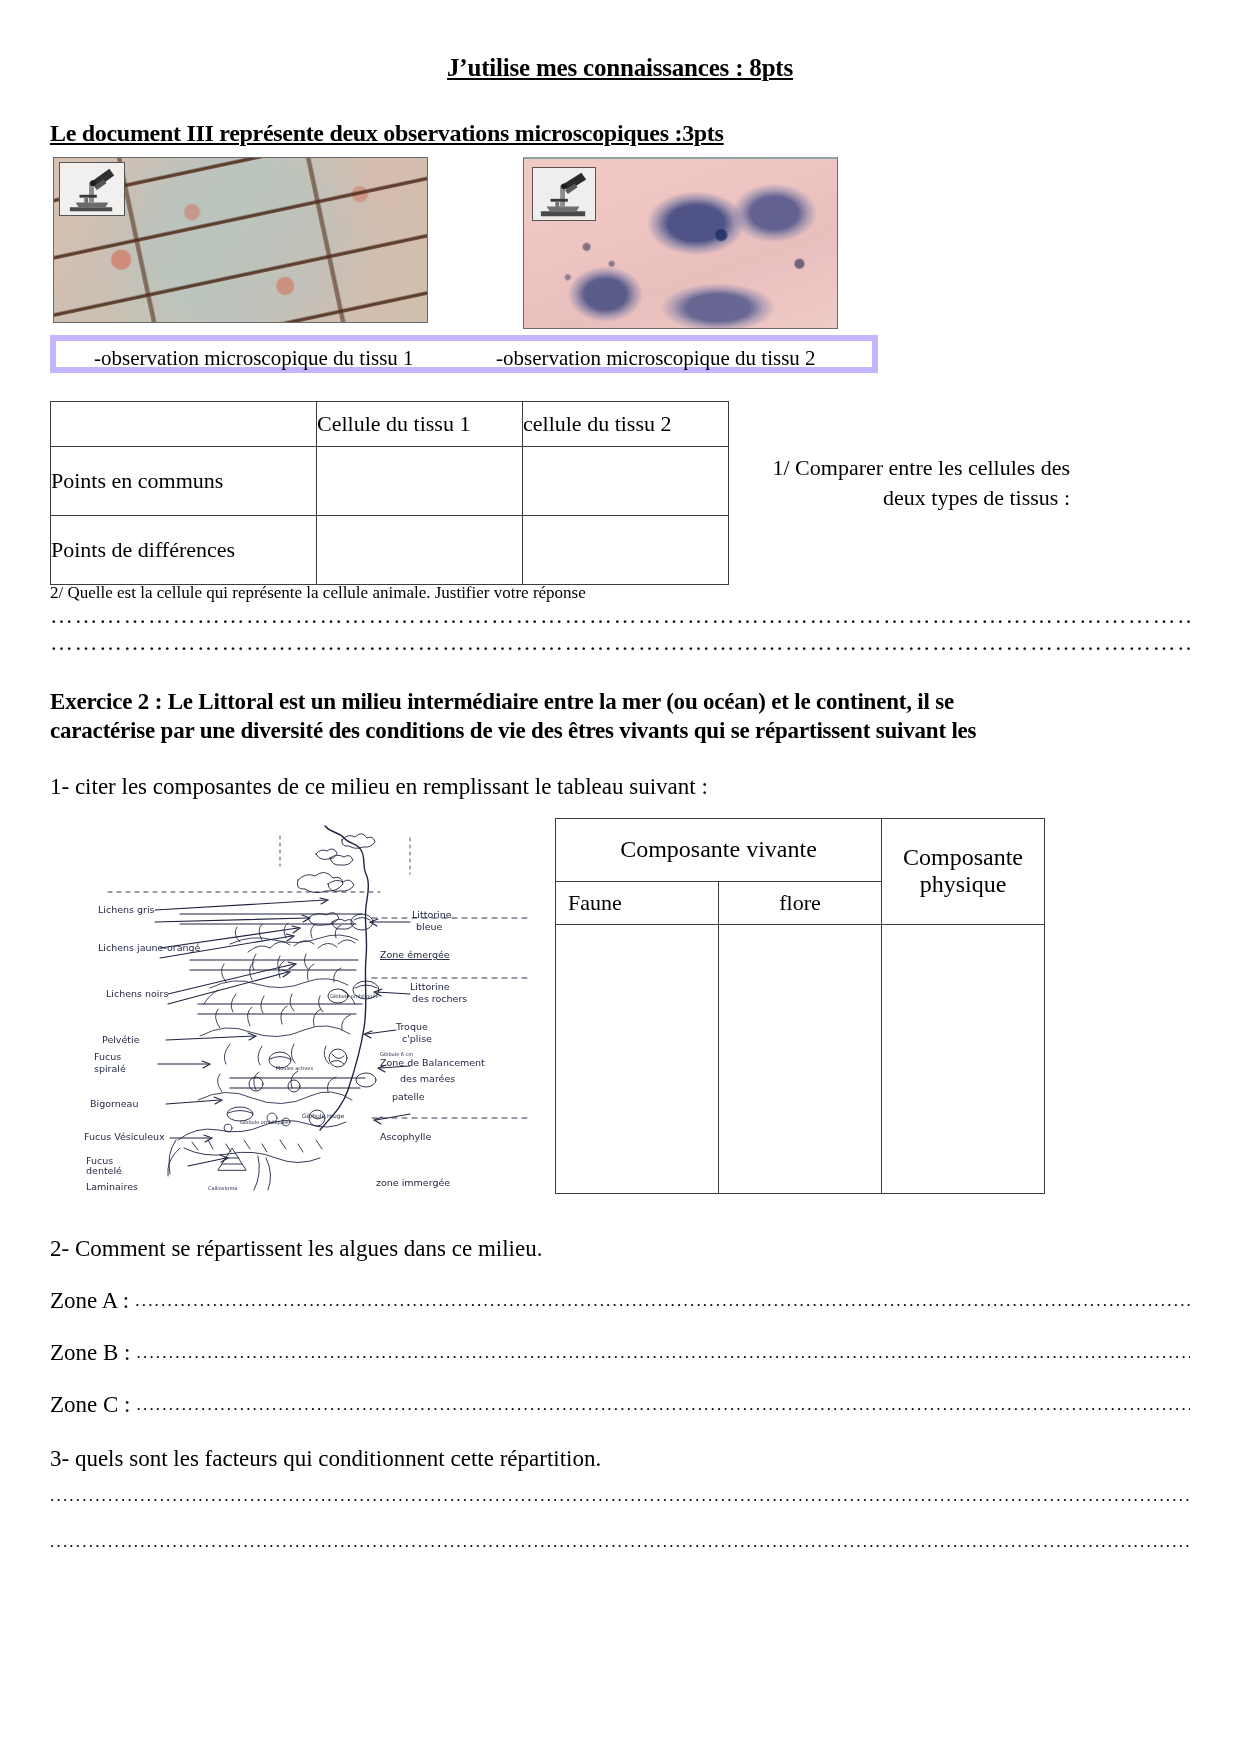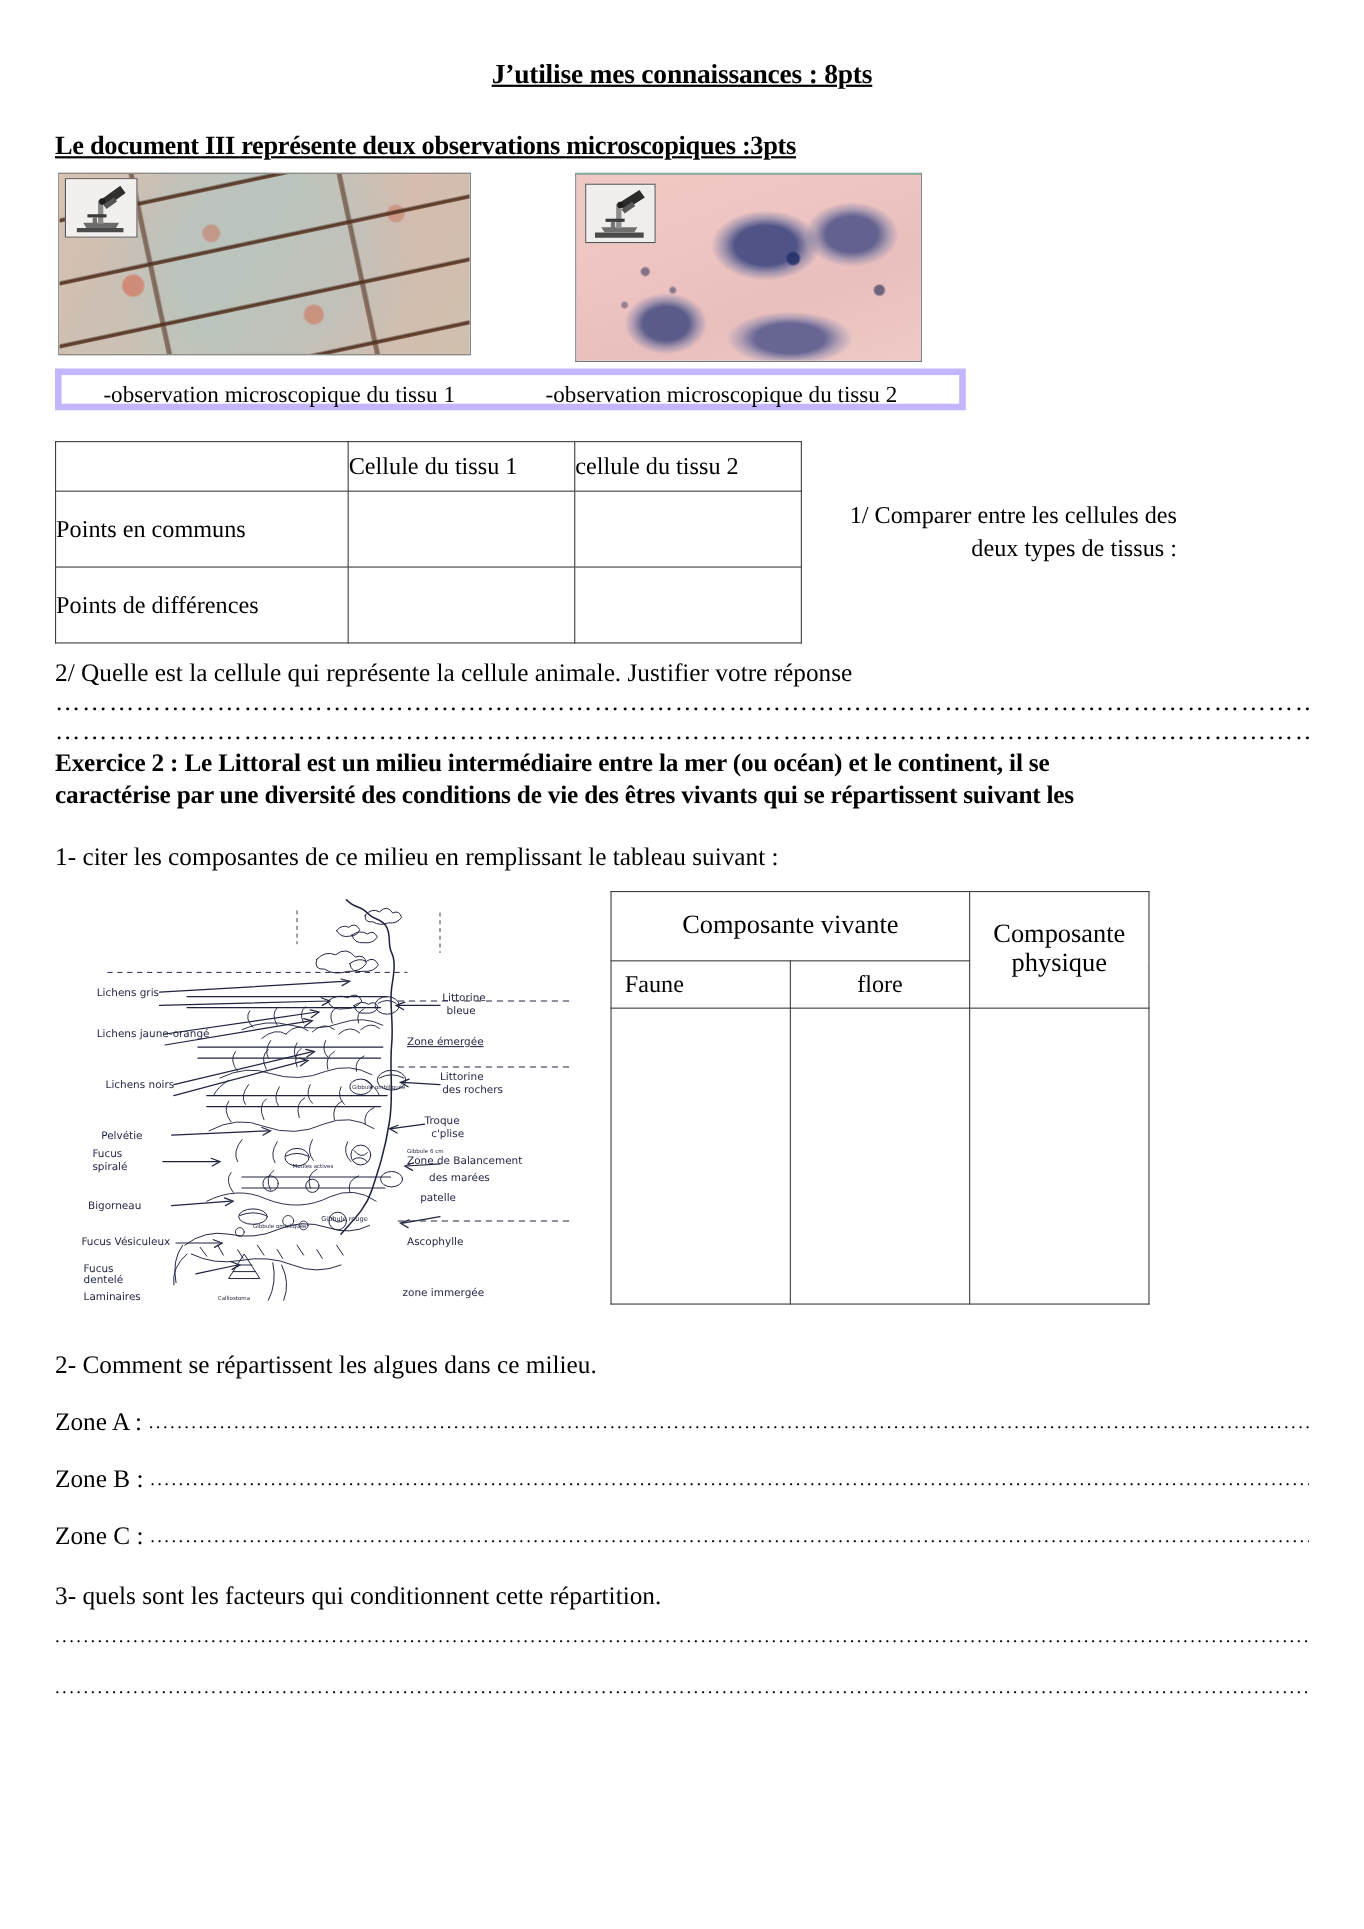--- a/index.html
+++ b/index.html
@@ -167,55 +167,56 @@
     left: 690px;
     top: 52px;
     width: 330px;
     font-size: 22px;
     line-height: 1.35;
     text-align: right;
   }
 
   
   .q2 {
-    font-size: 23px;
-    margin-top: 16px;
+    font-size: 17px;
+    margin-top: 0;
   }
   .dots {
     font-size: 23px;
     letter-spacing: 1.5px;
     white-space: nowrap;
     overflow: hidden;
     height: 27px;
     color: #000;
   }
 
   
   .ex2 {
     font-weight: bold;
     font-size: 23px;
     line-height: 1.28;
+    margin-top: 30px;
     letter-spacing: -0.2px;
   }
   .ex2 .pts { padding-left: 120px; }
 
   .q1-ex2 {
     font-size: 23px;
     margin-top: 28px;
   }
 
   
   .littoral-row {
     position: relative;
     margin-top: 18px;
     height: 390px;
   }
   .diagram {
     position: absolute;
-    left: 20px;
+    left: 30px;
     top: 0;
     width: 450px;
     height: 385px;
     background: #ffffff;
   }
   .diagram svg { display: block; }
 
   table.comp {
     position: absolute;
     left: 505px;

